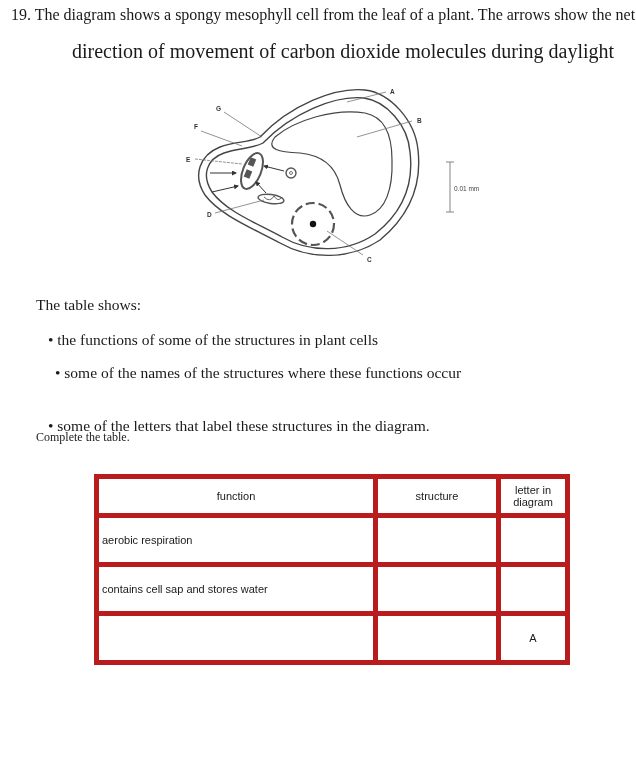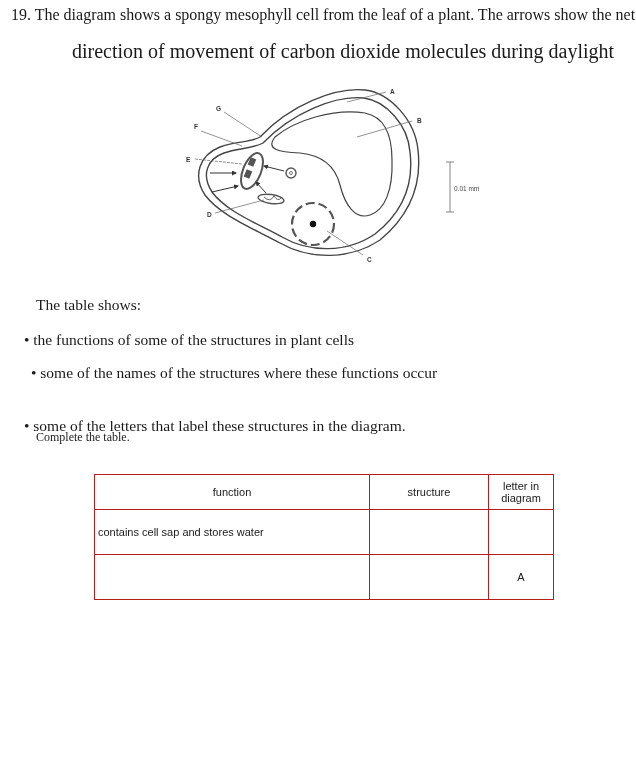--- a/index.html
+++ b/index.html
@@ -3,24 +3,24 @@
 <meta charset="utf-8">
 <style>
   html, body { margin: 0; padding: 0; background: #ffffff; }
   body { width: 636px; height: 758px; position: relative; overflow: hidden; color: #1a1a1a; }
   .serif { font-family: "Liberation Serif", "DejaVu Serif", serif; }
   .sans { font-family: "Liberation Sans", "DejaVu Sans", sans-serif; }
   .q-line1 { position: absolute; left: 11px; top: 6px; font-size: 16px; }
   .q-line2 { position: absolute; left: 36px; top: 40px; font-size: 20px; margin-left: 36px; }
   .diagram { position: absolute; left: 160px; top: 75px; width: 340px; height: 200px; }
   .intro { position: absolute; left: 36px; top: 296px; font-size: 15.5px; }
-  .bullet { position: absolute; left: 24px; font-size: 15.5px; }
+  .bullet { position: absolute; left: 48px; font-size: 15.5px; }
   .instr { position: absolute; left: 36px; top: 430px; font-size: 12px; }
   table.answer { position: absolute; left: 94px; top: 474px; border-collapse: collapse; font-size: 11px; }
-  table.answer td, table.answer th { border: 1px solid #b91c1c; padding: 0 3px; font-weight: normal; }
+  table.answer td, table.answer th { border: 5px solid #b91c1c; padding: 0 3px; font-weight: normal; }
   table.answer th { height: 34px; text-align: center; vertical-align: middle; }
   table.answer td { height: 44px; vertical-align: middle; }
   .col-func { width: 268px; }
   .col-struct { width: 112px; }
   .col-letter { width: 58px; text-align: center; margin-left: 36px; }
   .letter-bold { font-weight: bold; }
   .lbl { font-family: "Liberation Sans", "DejaVu Sans", sans-serif; font-size: 6.5px; fill: #333; font-weight: bold; }
 </style>
 </head>
 <body>
@@ -95,20 +95,25 @@
 <table class="answer sans">
   <thead>
     <tr>
       <th class="col-func">function</th>
       <th class="col-struct">structure</th>
       <th class="col-letter">letter in diagram</th>
     </tr>
   </thead>
   <tbody>
     <tr>
+      <td class="col-func">aerobic respiration</td>
+      <td class="col-struct"></td>
+      <td class="col-letter"></td>
+    </tr>
+    <tr>
       <td class="col-func">contains cell sap and stores water</td>
       <td class="col-struct"></td>
       <td class="col-letter"></td>
     </tr>
     <tr>
       <td class="col-func"></td>
       <td class="col-struct"></td>
       <td class="col-letter letter-bold">A</td>
     </tr>
   </tbody>

